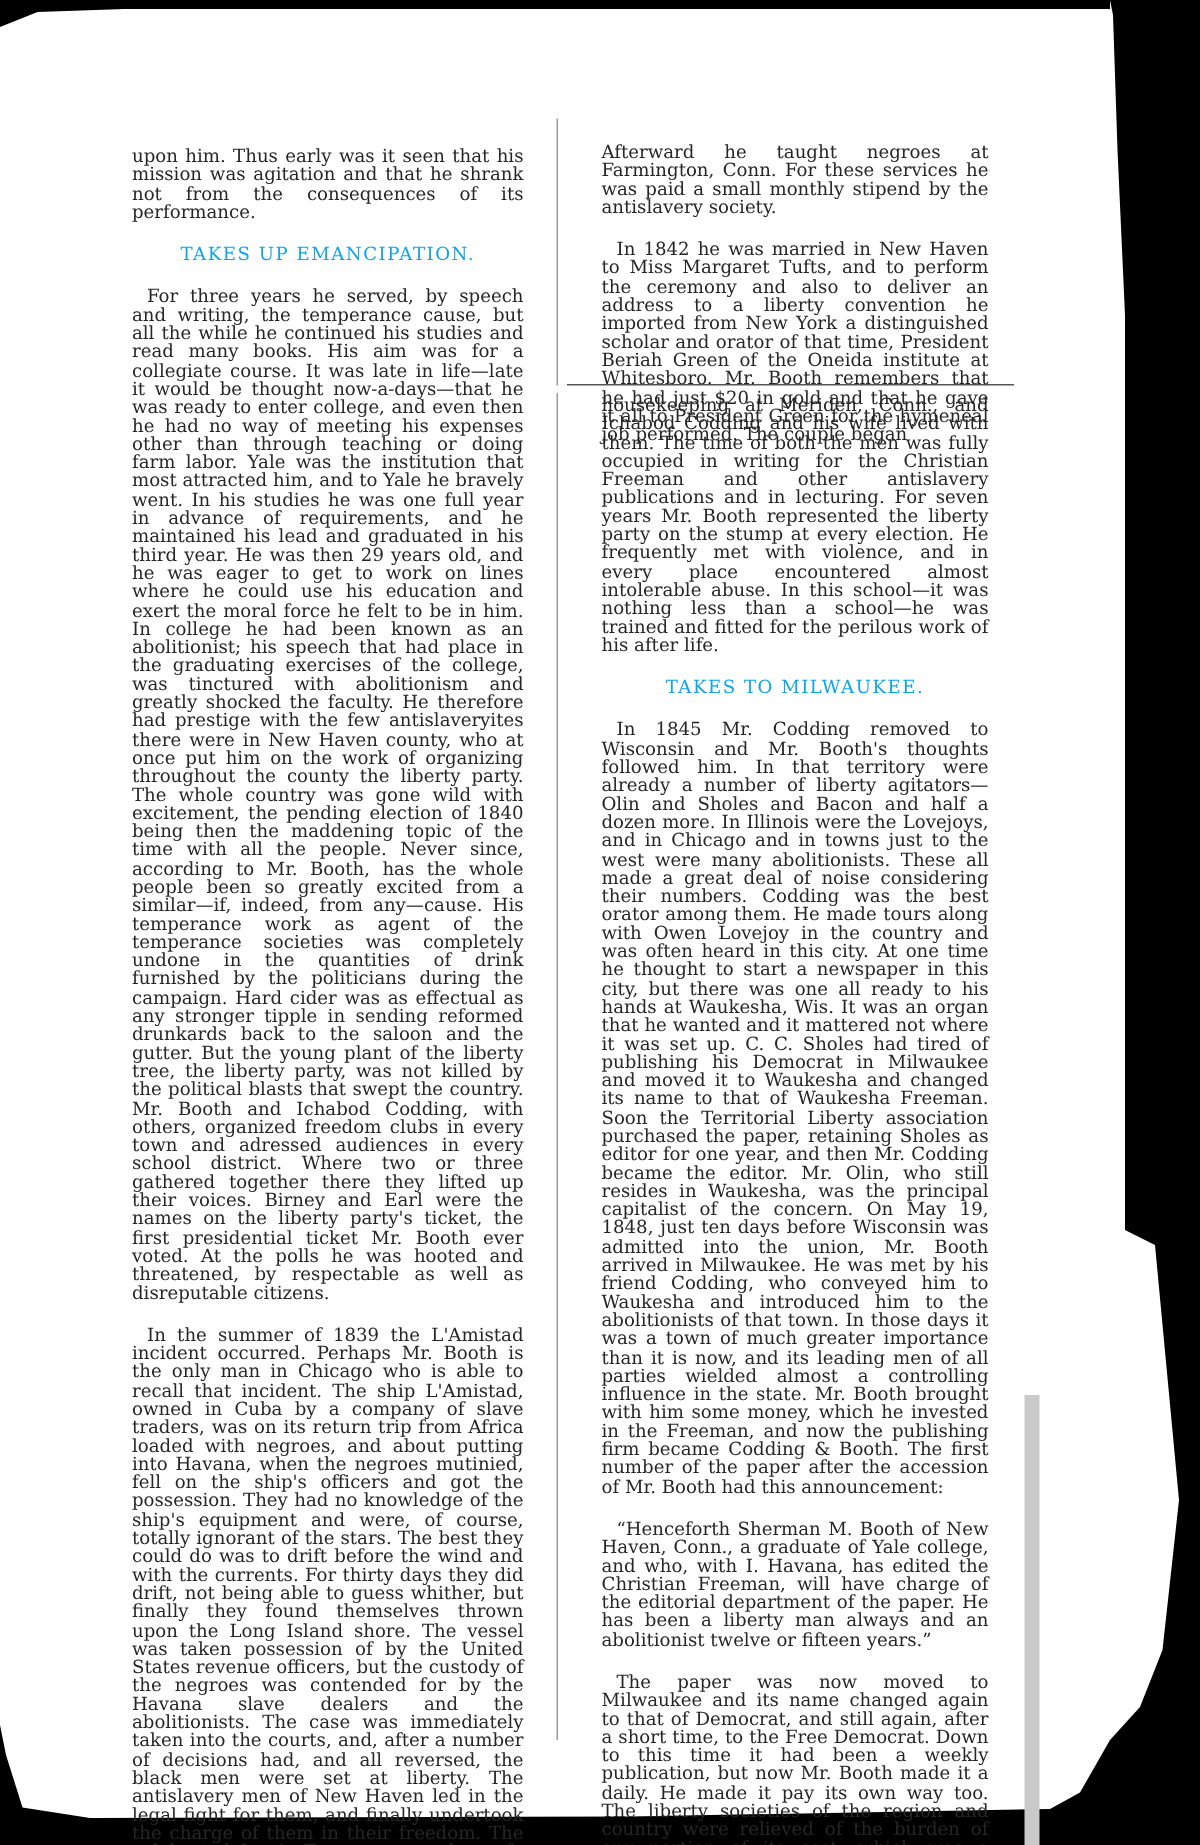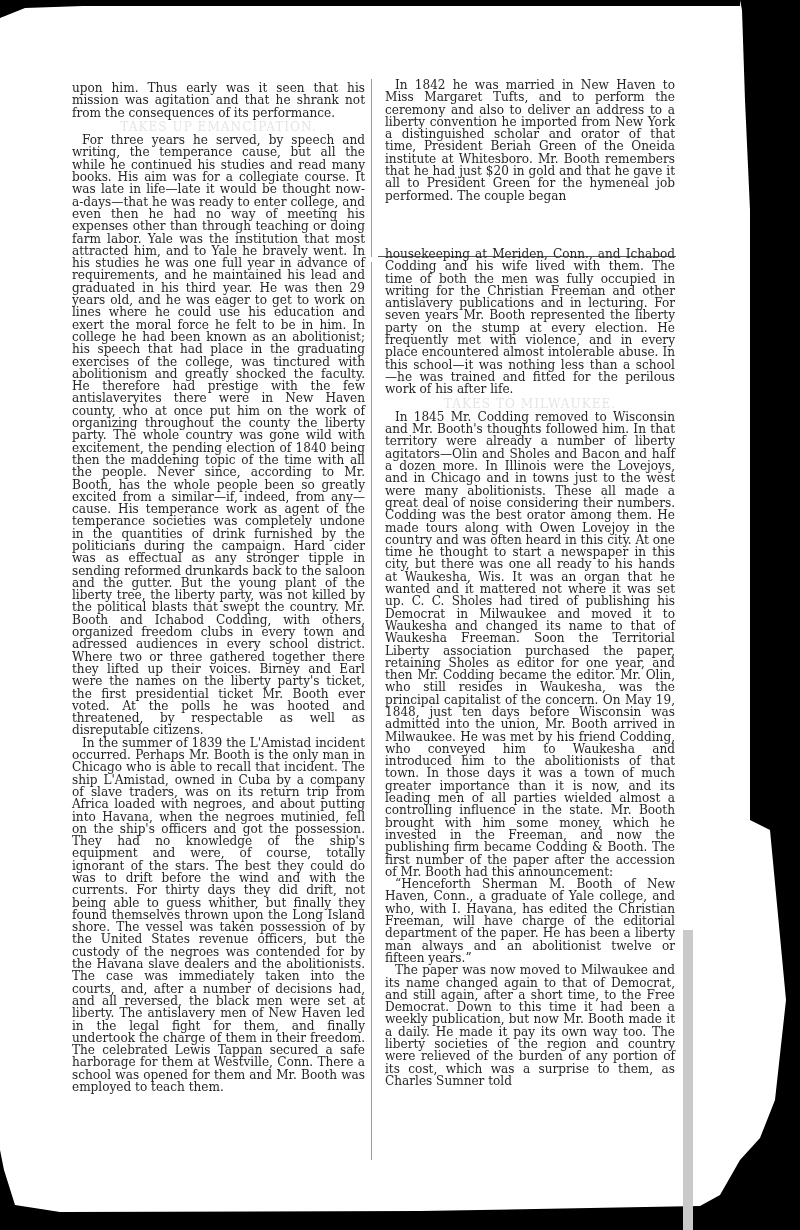--- a/index.html
+++ b/index.html
@@ -17,25 +17,25 @@
   .topband {
     position: absolute; left: 0; top: 0; width: 740px; height: 6px; background:#000;
   }
   .col {
     position: absolute;
     font-size: 12.1px;
     line-height: 12.3px;
     text-align: justify;
     color: #262626;
   }
-  .col p { margin: 0; text-indent: 10px; }
+  .col p { margin: 16px; text-indent: 10px; }
   .col p.noindent { text-indent: 0; }
   .col h2 {
     margin: 2px 0 1px 0; font-size: 12.1px; font-weight: normal; text-align: center;
-    letter-spacing: 1px; color: #e5e5e5;
+    letter-spacing: 1px; color: #0ea5e9;
   }
   .col-left { left: 72px; top: 82px; width: 293px; }
   .col-right-top { left: 385px; top: 79px; width: 290px; }
   .col-right-bottom { left: 385px; top: 248px; width: 290px; }
   .rule-v {
     position: absolute; left: 371px; width: 1px; background: #9a9a9a;
   }
   .rule-h {
     position: absolute; left: 378px; top: 256px; width: 298px; height: 1px; background: #555;
   }
@@ -55,20 +55,21 @@
 <div class="rule-h"></div>
 
 <div class="col col-left">
   <p class="noindent">upon him. Thus early was it seen that his mission was agitation and that he shrank not from the consequences of its performance.</p>
   <h2>TAKES UP EMANCIPATION.</h2>
   <p>For three years he served, by speech and writing, the temperance cause, but all the while he continued his studies and read many books. His aim was for a collegiate course. It was late in life—late it would be thought now-a-days—that he was ready to enter college, and even then he had no way of meeting his expenses other than through teaching or doing farm labor. Yale was the institution that most attracted him, and to Yale he bravely went. In his studies he was one full year in advance of requirements, and he maintained his lead and graduated in his third year. He was then 29 years old, and he was eager to get to work on lines where he could use his education and exert the moral force he felt to be in him. In college he had been known as an abolitionist; his speech that had place in the graduating exercises of the college, was tinctured with abolitionism and greatly shocked the faculty. He therefore had prestige with the few antislaveryites there were in New Haven county, who at once put him on the work of organizing throughout the county the liberty party. The whole country was gone wild with excitement, the pending election of 1840 being then the maddening topic of the time with all the people. Never since, according to Mr. Booth, has the whole people been so greatly excited from a similar—if, indeed, from any—cause. His temperance work as agent of the temperance societies was completely undone in the quantities of drink furnished by the politicians during the campaign. Hard cider was as effectual as any stronger tipple in sending reformed drunkards back to the saloon and the gutter. But the young plant of the liberty tree, the liberty party, was not killed by the political blasts that swept the country. Mr. Booth and Ichabod Codding, with others, organized freedom clubs in every town and adressed audiences in every school district. Where two or three gathered together there they lifted up their voices. Birney and Earl were the names on the liberty party's ticket, the first presidential ticket Mr. Booth ever voted. At the polls he was hooted and threatened, by respectable as well as disreputable citizens.</p>
   <p>In the summer of 1839 the L'Amistad incident occurred. Perhaps Mr. Booth is the only man in Chicago who is able to recall that incident. The ship L'Amistad, owned in Cuba by a company of slave traders, was on its return trip from Africa loaded with negroes, and about putting into Havana, when the negroes mutinied, fell on the ship's officers and got the possession. They had no knowledge of the ship's equipment and were, of course, totally ignorant of the stars. The best they could do was to drift before the wind and with the currents. For thirty days they did drift, not being able to guess whither, but finally they found themselves thrown upon the Long Island shore. The vessel was taken possession of by the United States revenue officers, but the custody of the negroes was contended for by the Havana slave dealers and the abolitionists. The case was immediately taken into the courts, and, after a number of decisions had, and all reversed, the black men were set at liberty. The antislavery men of New Haven led in the legal fight for them, and finally undertook the charge of them in their freedom. The celebrated Lewis Tappan secured a safe harborage for them at Westville, Conn. There a school was opened for them and Mr. Booth was employed to teach them.</p>
 </div>
 
 <div class="col col-right-top">
+  <p class="noindent">Afterward he taught negroes at Farmington, Conn. For these services he was paid a small monthly stipend by the antislavery society.</p>
   <p>In 1842 he was married in New Haven to Miss Margaret Tufts, and to perform the ceremony and also to deliver an address to a liberty convention he imported from New York a distinguished scholar and orator of that time, President Beriah Green of the Oneida institute at Whitesboro. Mr. Booth remembers that he had just $20 in gold and that he gave it all to President Green for the hymeneal job performed. The couple began</p>
 </div>
 
 <div class="col col-right-bottom">
   <p class="noindent">housekeeping at Meriden, Conn., and Ichabod Codding and his wife lived with them. The time of both the men was fully occupied in writing for the Christian Freeman and other antislavery publications and in lecturing. For seven years Mr. Booth represented the liberty party on the stump at every election. He frequently met with violence, and in every place encountered almost intolerable abuse. In this school—it was nothing less than a school—he was trained and fitted for the perilous work of his after life.</p>
   <h2>TAKES TO MILWAUKEE.</h2>
   <p>In 1845 Mr. Codding removed to Wisconsin and Mr. Booth's thoughts followed him. In that territory were already a number of liberty agitators—Olin and Sholes and Bacon and half a dozen more. In Illinois were the Lovejoys, and in Chicago and in towns just to the west were many abolitionists. These all made a great deal of noise considering their numbers. Codding was the best orator among them. He made tours along with Owen Lovejoy in the country and was often heard in this city. At one time he thought to start a newspaper in this city, but there was one all ready to his hands at Waukesha, Wis. It was an organ that he wanted and it mattered not where it was set up. C. C. Sholes had tired of publishing his Democrat in Milwaukee and moved it to Waukesha and changed its name to that of Waukesha Freeman. Soon the Territorial Liberty association purchased the paper, retaining Sholes as editor for one year, and then Mr. Codding became the editor. Mr. Olin, who still resides in Waukesha, was the principal capitalist of the concern. On May 19, 1848, just ten days before Wisconsin was admitted into the union, Mr. Booth arrived in Milwaukee. He was met by his friend Codding, who conveyed him to Waukesha and introduced him to the abolitionists of that town. In those days it was a town of much greater importance than it is now, and its leading men of all parties wielded almost a controlling influence in the state. Mr. Booth brought with him some money, which he invested in the Freeman, and now the publishing firm became Codding &amp; Booth. The first number of the paper after the accession of Mr. Booth had this announcement:</p>
   <p>“Henceforth Sherman M. Booth of New Haven, Conn., a graduate of Yale college, and who, with I. Havana, has edited the Christian Freeman, will have charge of the editorial department of the paper. He has been a liberty man always and an abolitionist twelve or fifteen years.”</p>
   <p>The paper was now moved to Milwaukee and its name changed again to that of Democrat, and still again, after a short time, to the Free Democrat. Down to this time it had been a weekly publication, but now Mr. Booth made it a daily. He made it pay its own way too. The liberty societies of the region and country were relieved of the burden of any portion of its cost, which was a surprise to them, as Charles Sumner told</p>
 </div>

